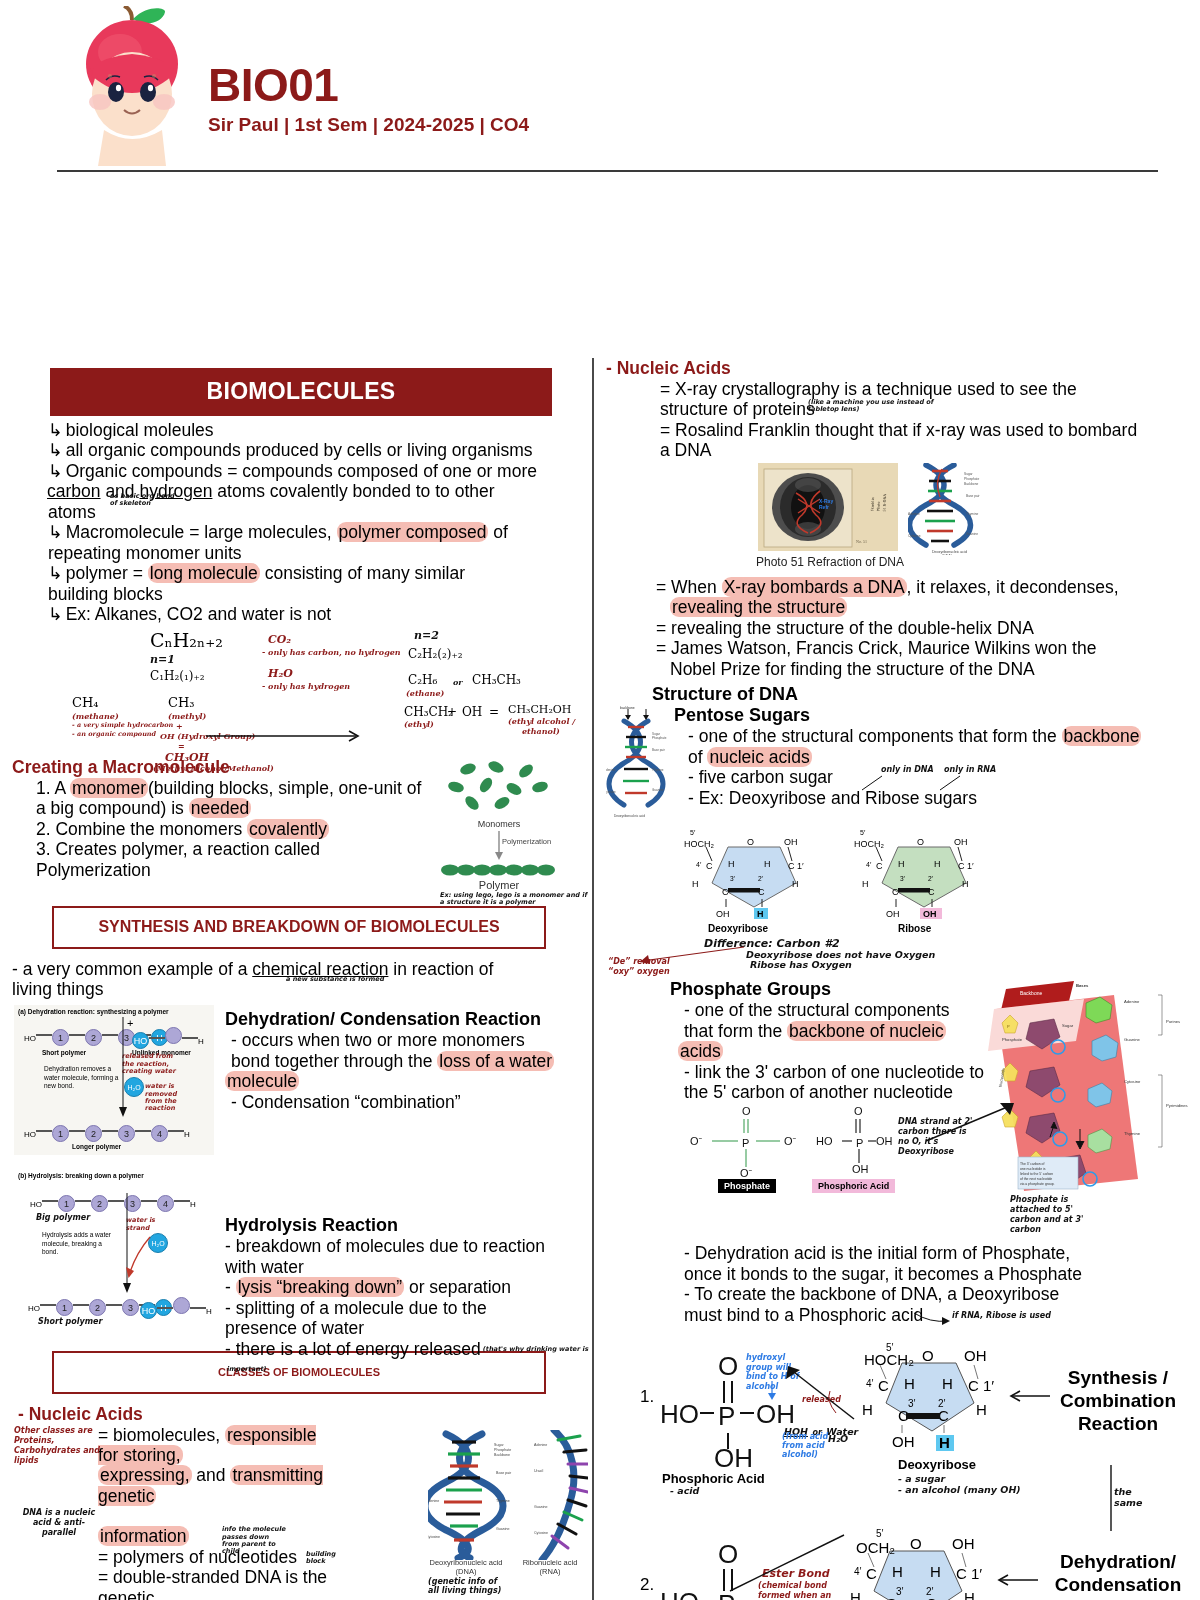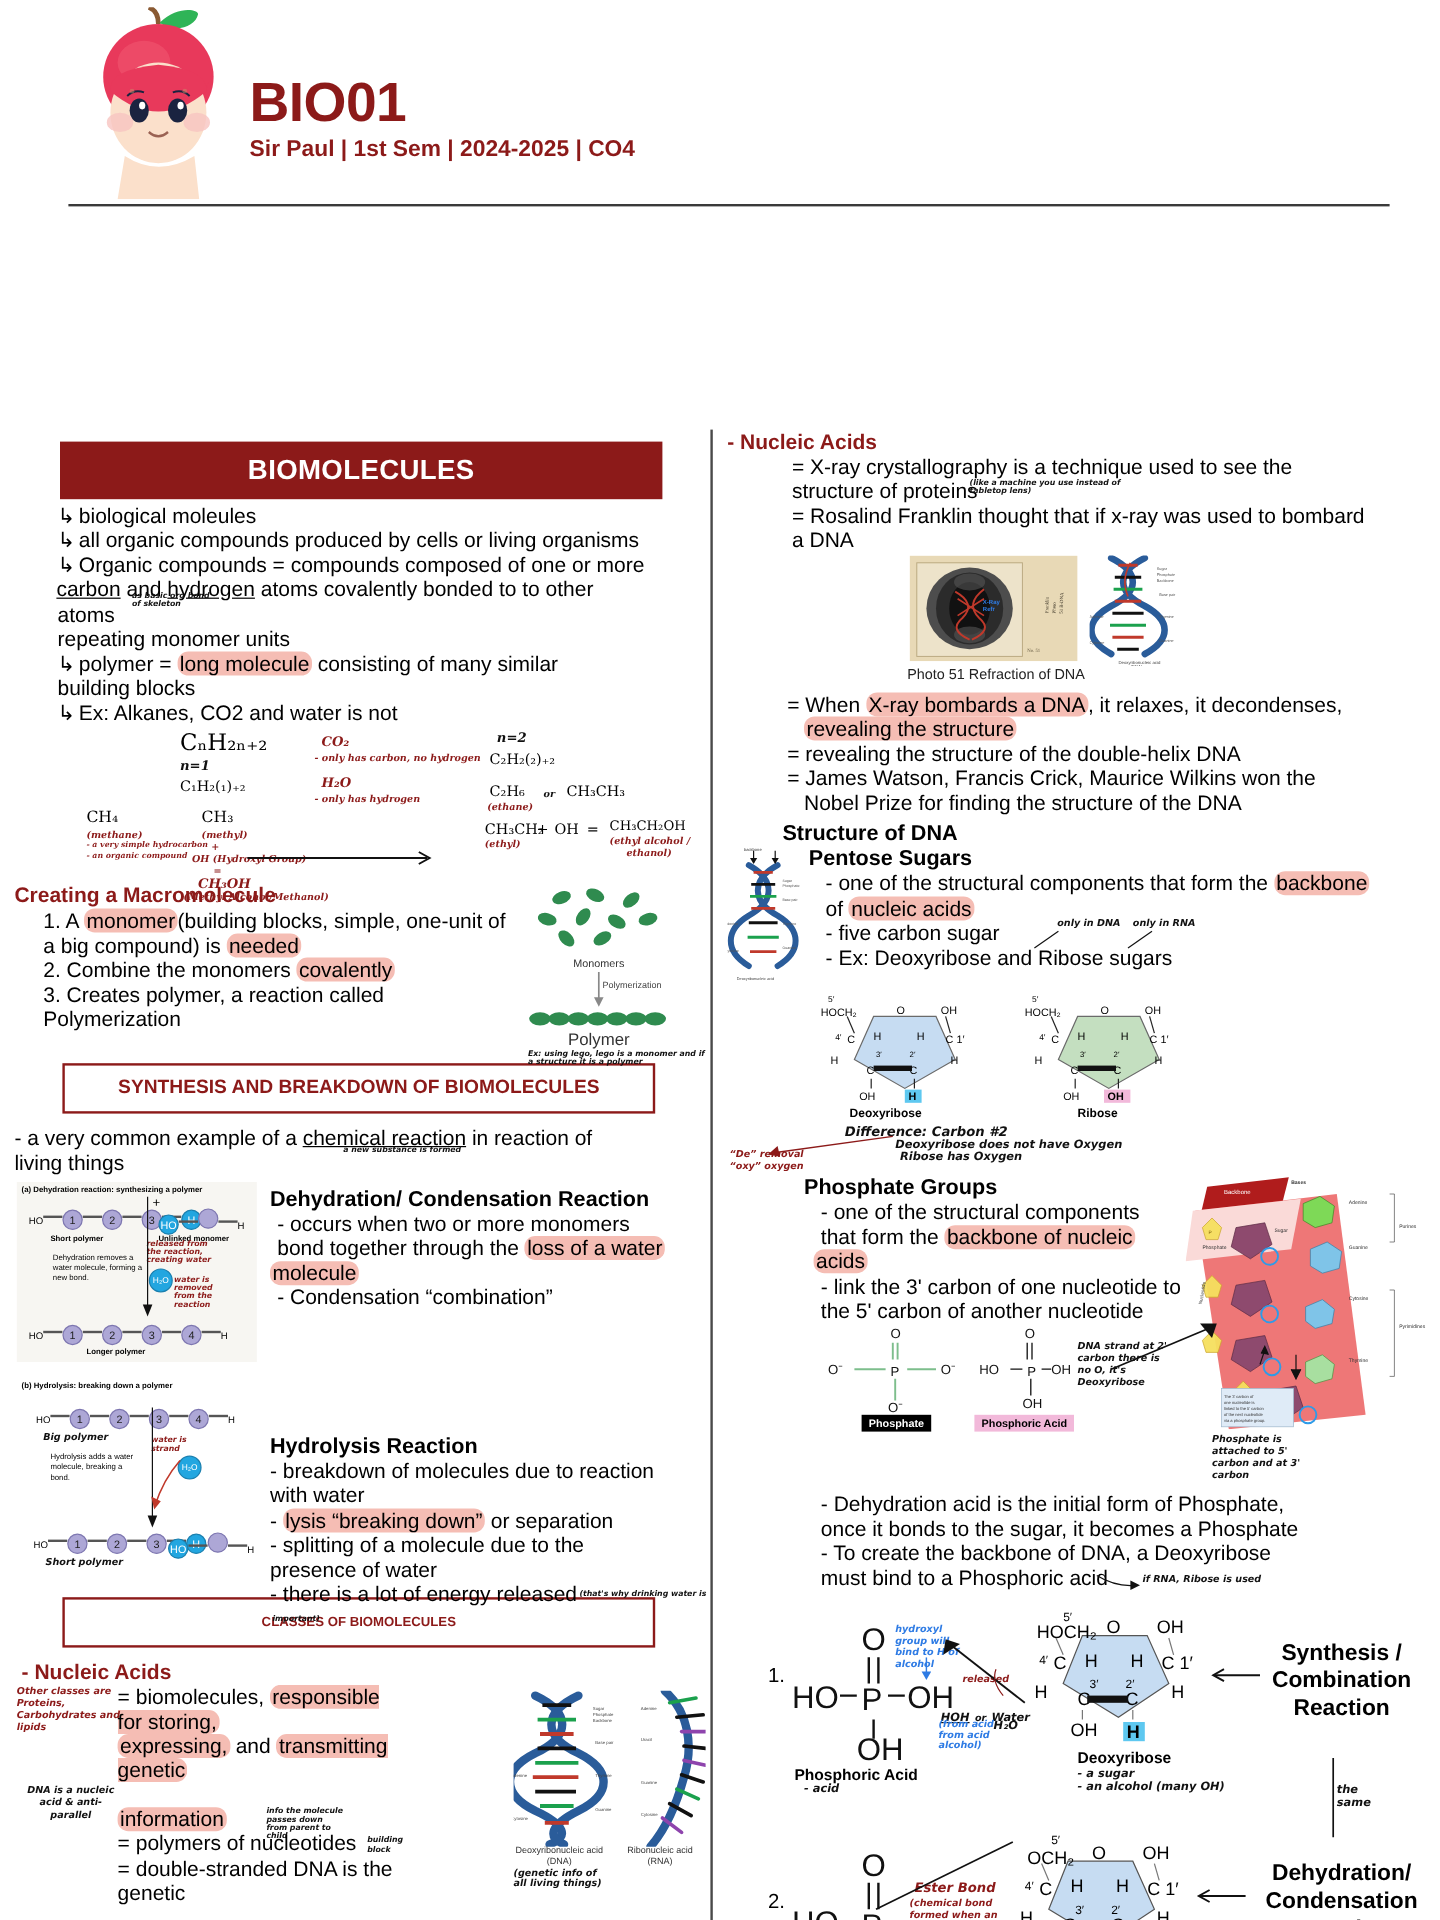--- a/index.html
+++ b/index.html
@@ -126,20 +126,21 @@
     <div class="arrowb"><span>biological moleules</span></div>
     <div class="arrowb"><span>all organic compounds produced by cells or living organisms</span></div>
     <div class="arrowb"><span>Organic compounds = compounds composed of one or more</span></div>
     <div style="margin-left:-1px;">
       <span class="u">carbon</span><span> and </span><span class="u">hydrogen</span><span> atoms covalently bonded to to other</span>
     </div>
     <div style="position:relative;">
       <span>atoms</span>
       <span class="hw hw-blk tiny abs" style="left:62px; top:-9px; width:70px; line-height:1.05;">as basic org bond of skeleton</span>
     </div>
+    <div class="arrowb"><span>Macromolecule = large molecules, </span><span class="hl">polymer composed</span><span> of</span></div>
     <div>repeating monomer units</div>
     <div class="arrowb"><span>polymer = </span><span class="hl">long molecule</span><span> consisting of many similar</span></div>
     <div>building blocks</div>
     <div class="arrowb"><span>Ex: Alkanes, CO2 and water is not</span></div>
   </div>
 
   <div class="chem">
     <span class="lbl" style="left:140px; top:4px; font-size:19px;">CₙH₂ₙ₊₂</span>
     <span class="lbl hw hw-blk tiny11" style="left:140px; top:28px;">n=1</span>
     <span class="lbl" style="left:140px; top:44px; font-size:12px;">C₁H₂(₁)₊₂</span>
@@ -216,21 +217,21 @@
         <g fill="#2F8B4F">
           <ellipse cx="10" cy="9" rx="9" ry="5.5"></ellipse>
               <ellipse cx="26" cy="9" rx="9" ry="5.5"></ellipse>
           <ellipse cx="42" cy="9" rx="9" ry="5.5"></ellipse>
               <ellipse cx="58" cy="9" rx="9" ry="5.5"></ellipse>
           <ellipse cx="74" cy="9" rx="9" ry="5.5"></ellipse>
               <ellipse cx="90" cy="9" rx="9" ry="5.5"></ellipse>
           <ellipse cx="106" cy="9" rx="9" ry="5.5"></ellipse>
         </g>
       </svg>
-      <div style="font-size:14px; color:#333; text-align:center; width:118px;">Polymer</div>
+      <div style="font-size:11px; color:#333; text-align:center; width:118px;">Polymer</div>
       <div class="hw hw-blk tiny" style="width:150px; line-height:1.1; margin-top:1px;">Ex: using lego, lego is a monomer and if a structure it is a polymer</div>
     </div>
   </div>
 
   <div class="banner-outline" style="margin-top:26px;">SYNTHESIS AND BREAKDOWN OF BIOMOLECULES</div>
 
   <div class="bt" style="padding-left:12px; position:relative;">
     <div><span>- a very common example of a </span><span class="u">chemical reaction</span><span> in reaction of</span></div>
     <div>living things</div>
     <div class="hw hw-blk tiny abs" style="left:286px; top:17px;">a new substance is formed</div>

